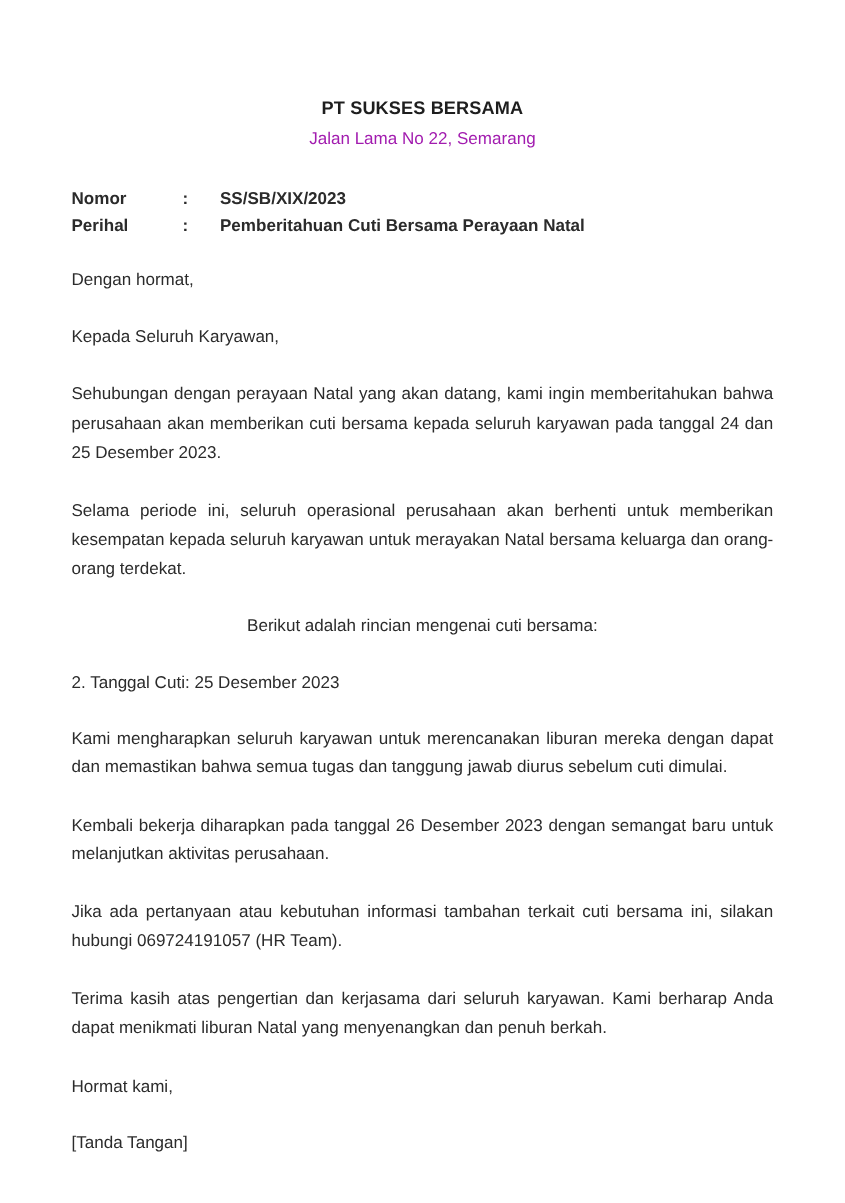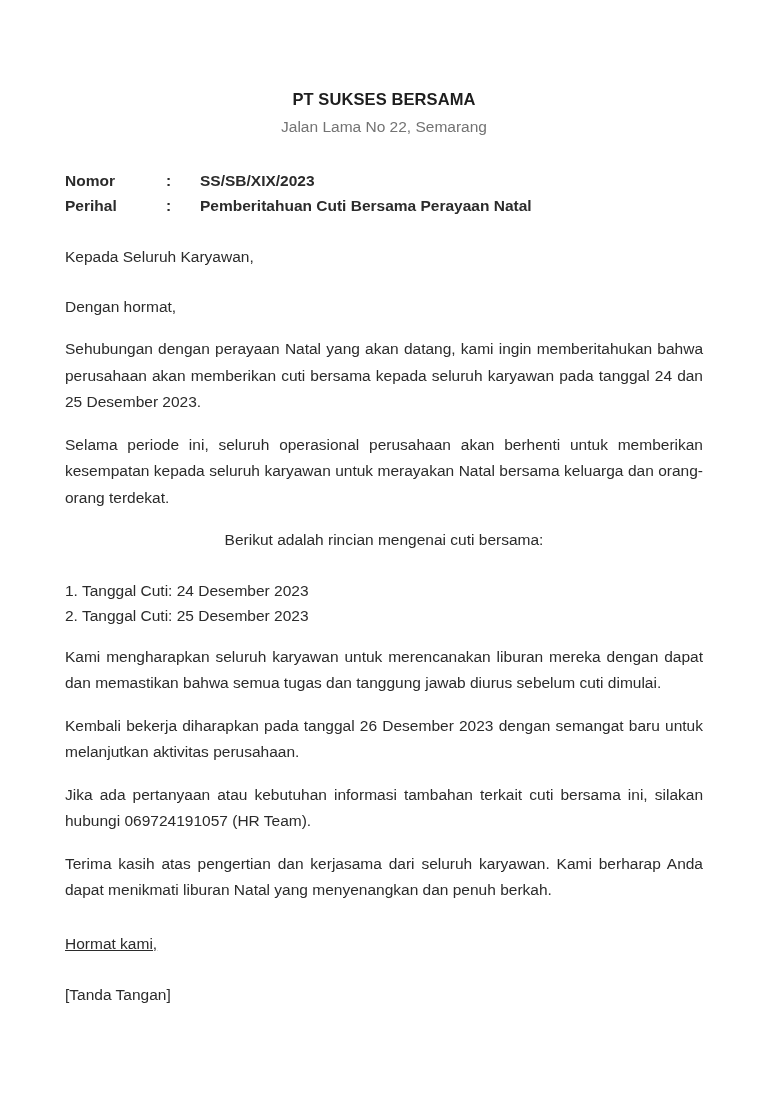--- a/index.html
+++ b/index.html
@@ -58,21 +58,21 @@
     font-weight: bold;
     letter-spacing: 0.1px;
     line-height: 22px;
     color: #1e1e1e;
   }
   .company-address {
     font-size: 15.5px;
     font-weight: normal;
     line-height: 24px;
     margin-top: 5px;
-    color: #737373;
+    color: #a21caf;
   }
 
   .meta {
     margin-top: 29px;
     font-size: 15.5px;
     line-height: 25px;
     font-weight: bold;
   }
   .meta-row {
     display: flex;
@@ -99,33 +99,33 @@
   .salutation { margin-top: 26px; }
   .greeting   { margin-top: 24px; }
 
   p.para {
     margin: 0;
     font-size: 15.5px;
     line-height: 26.5px;
     text-align: justify;
     text-justify: inter-word;
   }
-  p.para.gap      { margin-top: 16px; }
+  p.para.gap      { margin-top: 26px; }
   p.para.noindent { text-align: center; }
 
   ol.list {
     margin: 24px 0 0 0;
     padding: 0;
     list-style: none;
     font-size: 15.5px;
     line-height: 25px;
   }
   ol.list li { margin: 0; }
 
-  .closing  { margin-top: 27px; text-decoration: underline; }
+  .closing  { margin-top: 27px; }
   .signline { margin-top: 25px; }
 </style>
 </head>
 <body>
 
 <div class="top-dots">
   <span class="dot" style="background: rgb(245, 245, 246);"></span>
   <span class="dot" style="background: rgb(245, 245, 246);"></span>
   <span class="dot" style="background: rgb(245, 245, 246);"></span>
 </div>
@@ -143,32 +143,31 @@
       <span class="meta-sep">:</span>
       <span class="meta-value">SS/SB/XIX/2023</span>
     </div>
     <div class="meta-row">
       <span class="meta-label">Perihal</span>
       <span class="meta-sep">:</span>
       <span class="meta-value">Pemberitahuan Cuti Bersama Perayaan Natal</span>
     </div>
   </div>
 
+  <div class="block greeting">Dengan hormat,</div>
+
   <div class="block salutation">Kepada Seluruh Karyawan,</div>
-
-  <div class="block greeting">Dengan hormat,</div>
 
   <p class="para gap">Sehubungan dengan perayaan Natal yang akan datang, kami ingin memberitahukan bahwa perusahaan akan memberikan cuti bersama kepada seluruh karyawan pada tanggal 24 dan 25 Desember 2023.</p>
 
   <p class="para gap">Selama periode ini, seluruh operasional perusahaan akan berhenti untuk memberikan kesempatan kepada seluruh karyawan untuk merayakan Natal bersama keluarga dan orang-orang terdekat.</p>
 
   <p class="para gap noindent">Berikut adalah rincian mengenai cuti bersama:</p>
 
   <ol class="list">
-    <li>1. Tanggal Cuti: 24 Desember 2023</li>
     <li>2. Tanggal Cuti: 25 Desember 2023</li>
   </ol>
 
   <p class="para gap">Kami mengharapkan seluruh karyawan untuk merencanakan liburan mereka dengan dapat dan memastikan bahwa semua tugas dan tanggung jawab diurus sebelum cuti dimulai.</p>
 
   <p class="para gap">Kembali bekerja diharapkan pada tanggal 26 Desember 2023 dengan semangat baru untuk melanjutkan aktivitas perusahaan.</p>
 
   <p class="para gap">Jika ada pertanyaan atau kebutuhan informasi tambahan terkait cuti bersama ini, silakan hubungi 069724191057 (HR Team).</p>
 
   <p class="para gap">Terima kasih atas pengertian dan kerjasama dari seluruh karyawan. Kami berharap Anda dapat menikmati liburan Natal yang menyenangkan dan penuh berkah.</p>

